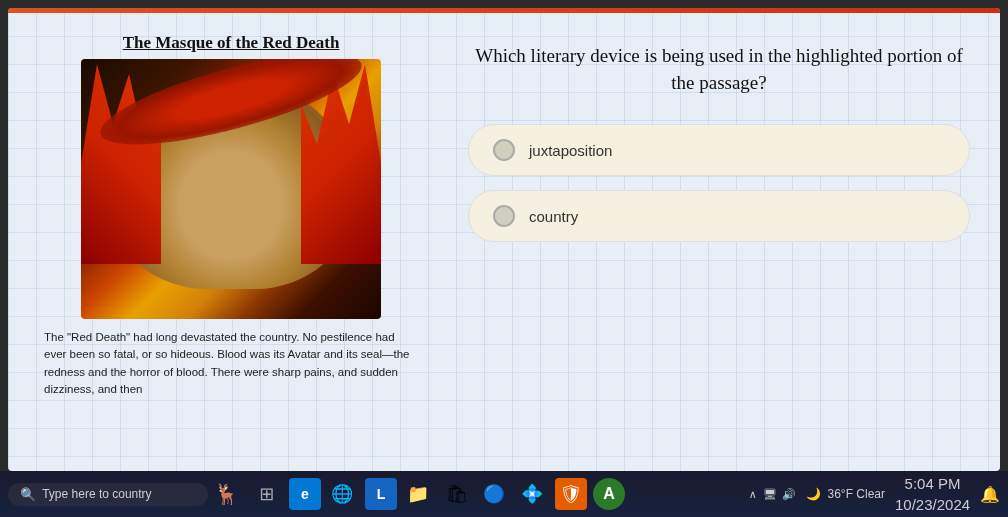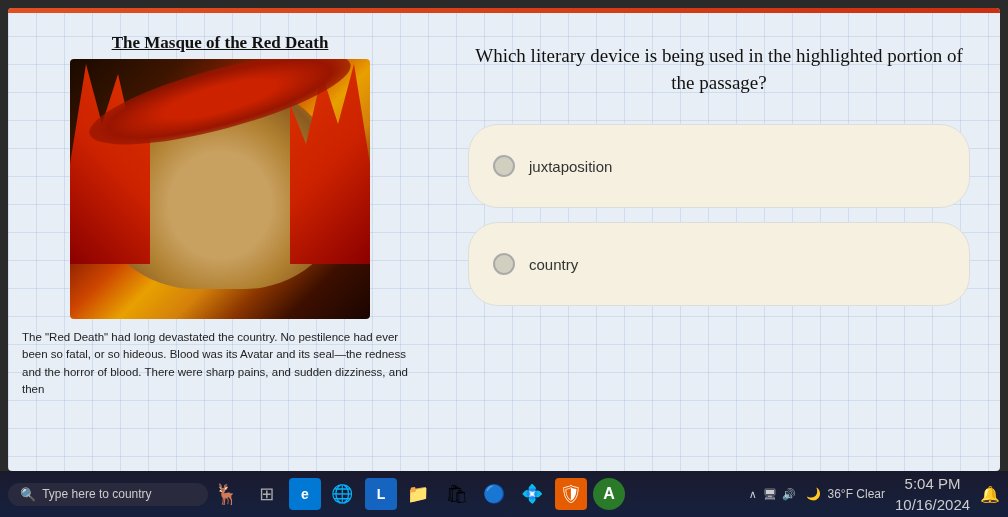--- a/index.html
+++ b/index.html
@@ -39,21 +39,21 @@
       background: linear-gradient(90deg, #e05020, #cc3010);
     }
 
     
     .left-panel {
       position: absolute;
       top: 5px;
       left: 0;
       width: 440px;
       bottom: 0;
-      padding: 20px 30px 20px 14px;
+      padding: 20px 30px 20px 36px;
     }
 
     .book-title {
       text-align: center;
       margin-bottom: 6px;
     }
 
     .book-title .title-text {
       font-size: 17px;
       font-weight: bold;
@@ -157,21 +157,21 @@
       flex-direction: column;
       gap: 14px;
     }
 
     .answer-btn {
       display: flex;
       align-items: center;
       background: #f5f0e0;
       border: 1px solid #ddd;
       border-radius: 30px;
-      padding: 30px 24px;
+      padding: 14px 24px;
       cursor: pointer;
       font-size: 15px;
       color: #333;
       gap: 14px;
       font-family: Arial, sans-serif;
       transition: background 0.15s;
     }
 
     .answer-radio {
       width: 22px;
@@ -343,17 +343,17 @@
       <span style="cursor:pointer;">∧</span>
       <span>🖥</span>
       <span style="cursor:pointer;">🔊</span>
     </div>
     <div class="weather-info">
       <span>🌙</span>
       <span>36°F Clear</span>
     </div>
     <div class="clock">
       <div>5:04 PM</div>
-      <div>10/16/2024</div>
+      <div>10/23/2024</div>
     </div>
     <div class="notification-btn">🔔</div>
   </div>
 </div>
 
 </body></html>

